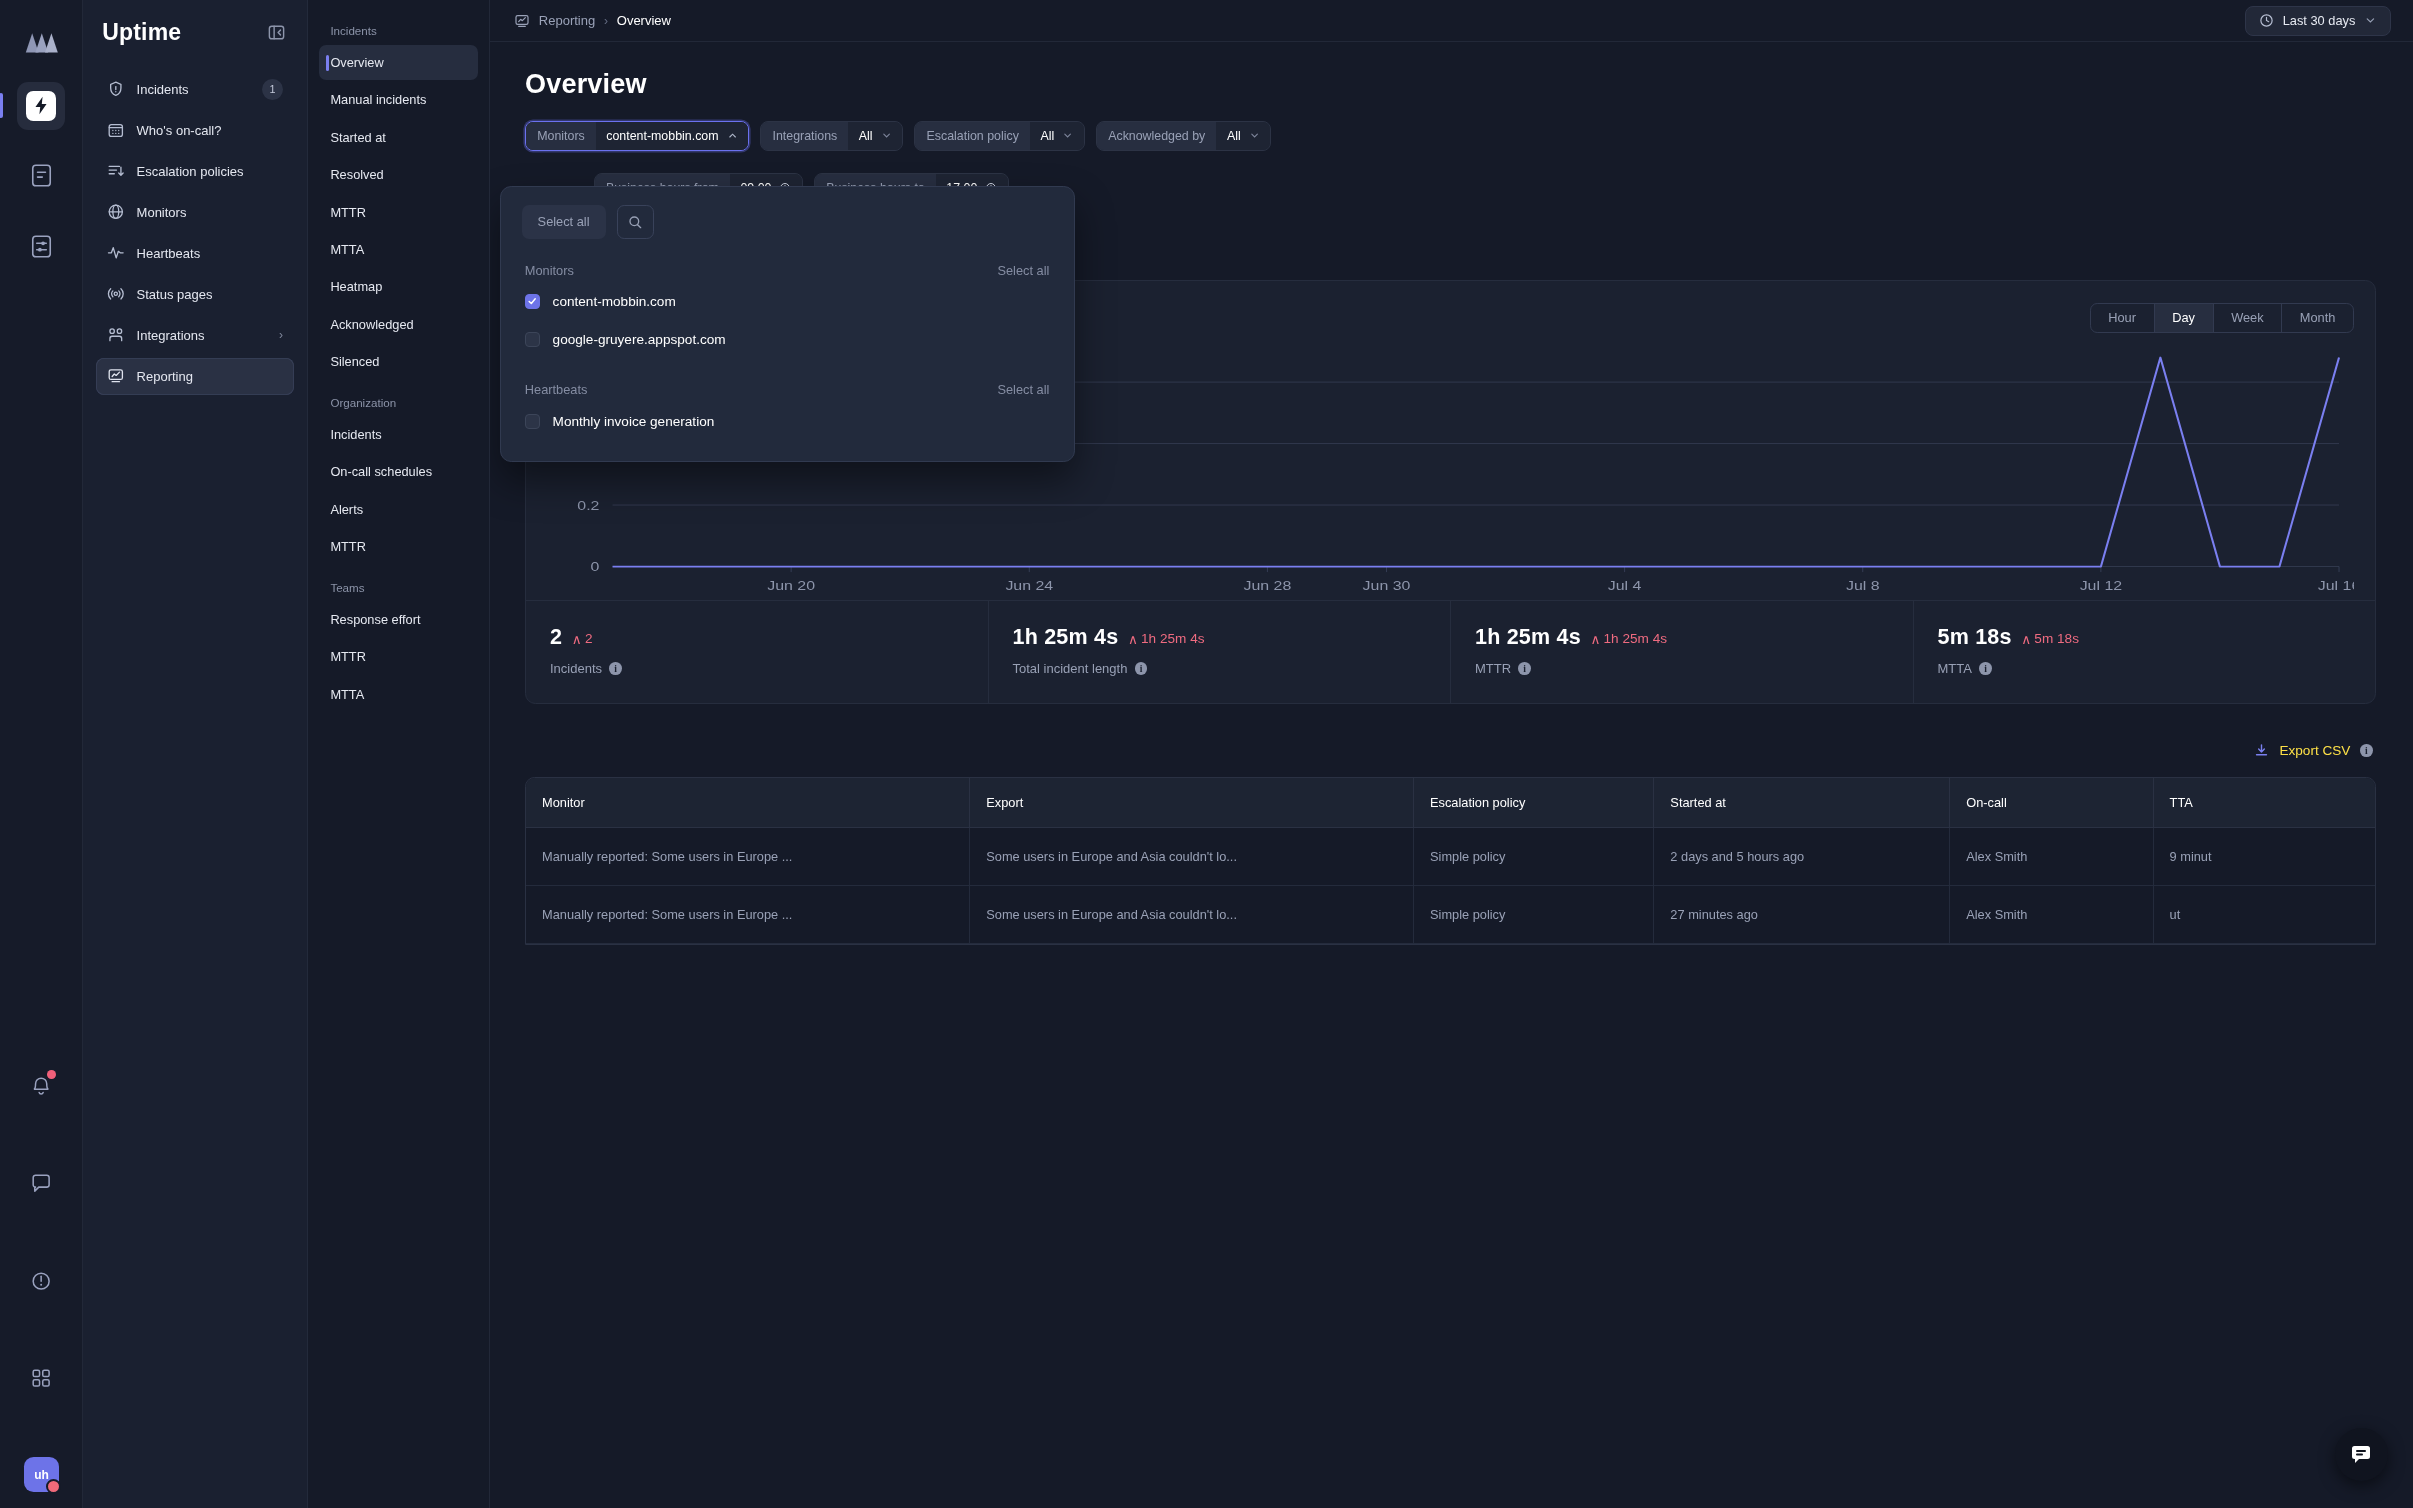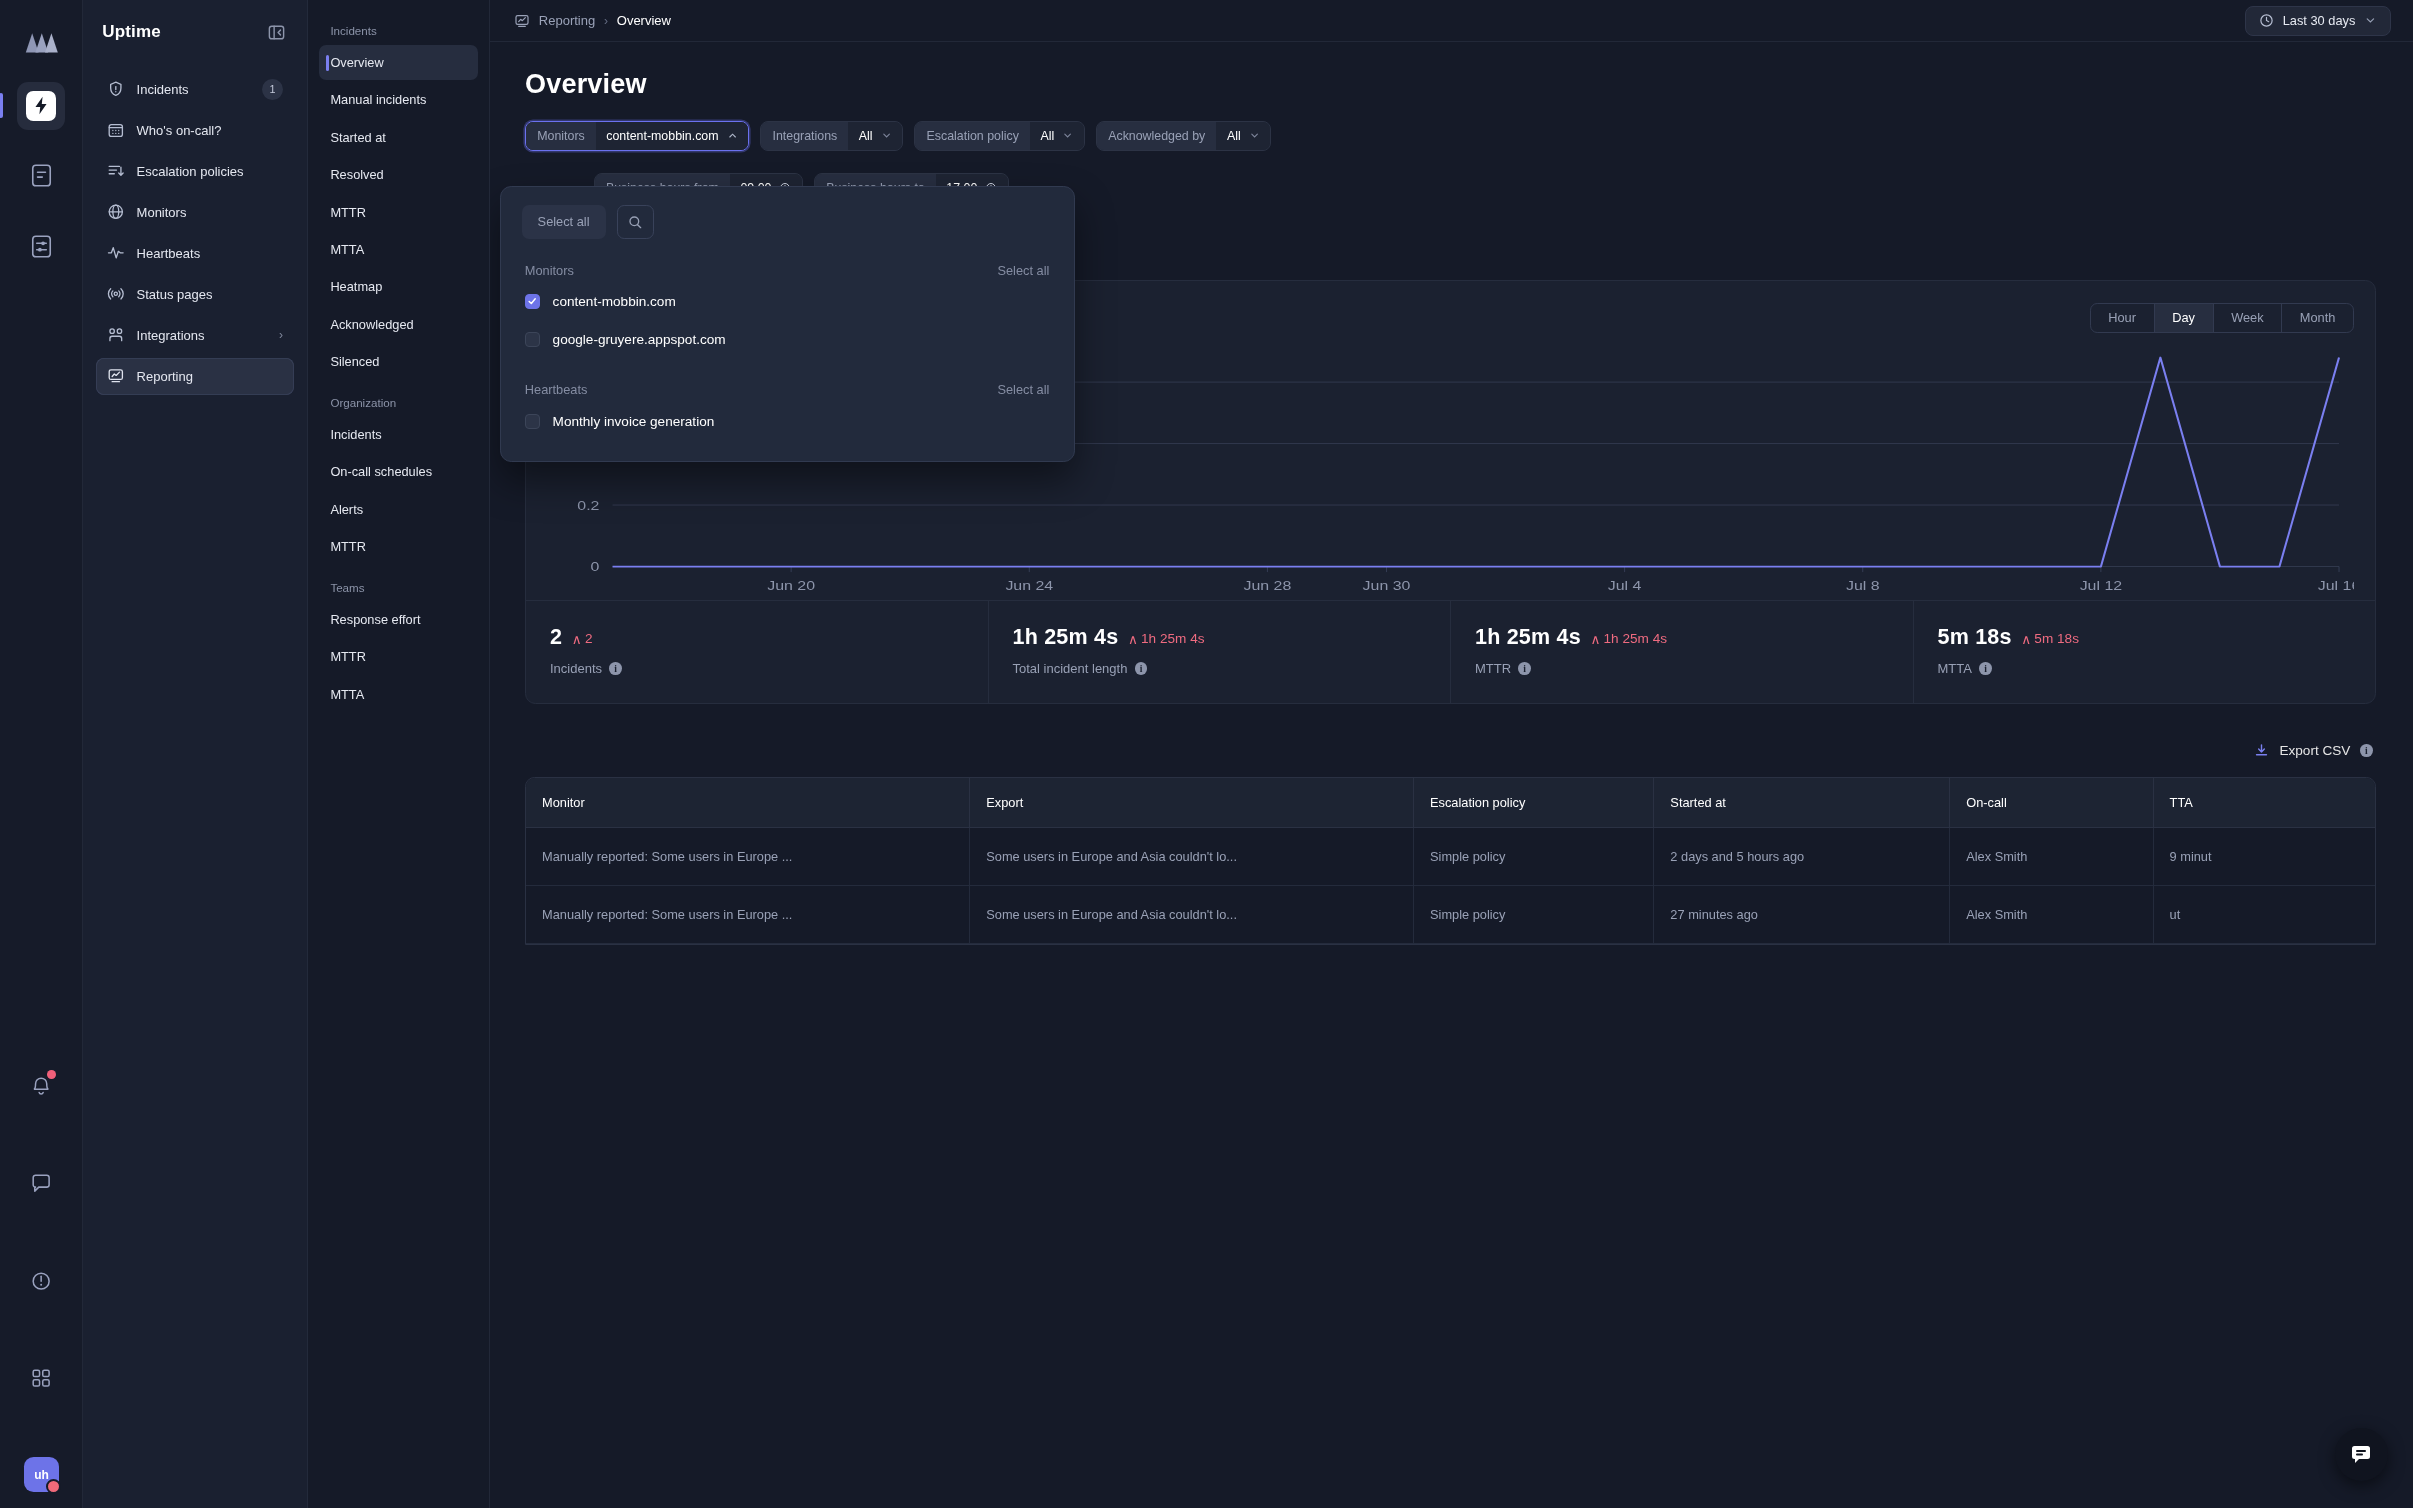--- a/index.html
+++ b/index.html
@@ -57,21 +57,21 @@
   .sidebar {
     width: 225px; flex: 0 0 225px; height: 1508px;
     background: #1a2030;
     border-right: 0.8px solid #232a3b;
     padding: 0 12.8px;
   }
   .sidebar-head {
     height: 42px; display:flex; align-items:center; justify-content:space-between;
     padding: 0 6.4px; margin-top: 11.2px;
   }
-  .sidebar-title { font-size: 17px; font-weight: 700; color:#fff; letter-spacing:0.2px; }
+  .sidebar-title { font-size: 23px; font-weight: 700; color:#fff; letter-spacing:0.2px; }
   .collapse-btn { width:22.3px;height:22.3px;display:flex;align-items:center;justify-content:center; }
   .nav { margin-top: 17.6px; }
   .nav-item {
     display:flex; align-items:center; gap:12px;
     height: 37px; padding: 0 11.2px; border-radius: 8px;
     margin-bottom: 4px; color:#e4e7f0; font-size: 13px;
     position: relative;
   }
   .nav-item.active { background:#2a3144; box-shadow: inset 0 0 0 0.8px #39415a; }
   .nav-item .ni-label { flex: 1; }
@@ -197,21 +197,21 @@
   .stat-delta { font-size: 13.6px; color:#ef6b80; display:flex; align-items:center; gap:3.2px; }
   .stat-label { margin-top: 11.2px; color:#98a0b5; font-size:13px; display:flex;align-items:center;gap:7.2px; }
   .info-i {
     width:12.8px;height:12.8px;border-radius:50%;background:#8d95ab;color:#1b2130;
     font-size:9.6px;font-weight:700;display:flex;align-items:center;justify-content:center;
     font-family:"Liberation Serif", serif;
   }
 
   
   .export-row { display:flex; justify-content:flex-end; align-items:center; gap:9.6px; margin-top: 38px; padding-right: 3.2px; }
-  .export-link { color:#e5e5e5; font-size:13.6px; display:flex; align-items:center; gap:9.6px; }
+  .export-link { color:#fde047; font-size:13.6px; display:flex; align-items:center; gap:9.6px; }
 
   
   .tbl { margin-top: 17.6px; border:0.8px solid #2a3143; border-radius:9.6px 9.6px 0 0; overflow:hidden; }
   table { width:100%; border-collapse: collapse; table-layout: fixed; }
   th {
     text-align:left; font-size:12.8px; font-weight:400; color:#fff;
     padding: 17px 16px; background:#1d2433; border-right:0.8px solid #2a3143; border-bottom:0.8px solid #2a3143;
     white-space:nowrap; overflow:hidden; text-overflow:ellipsis;
   }
   td {

